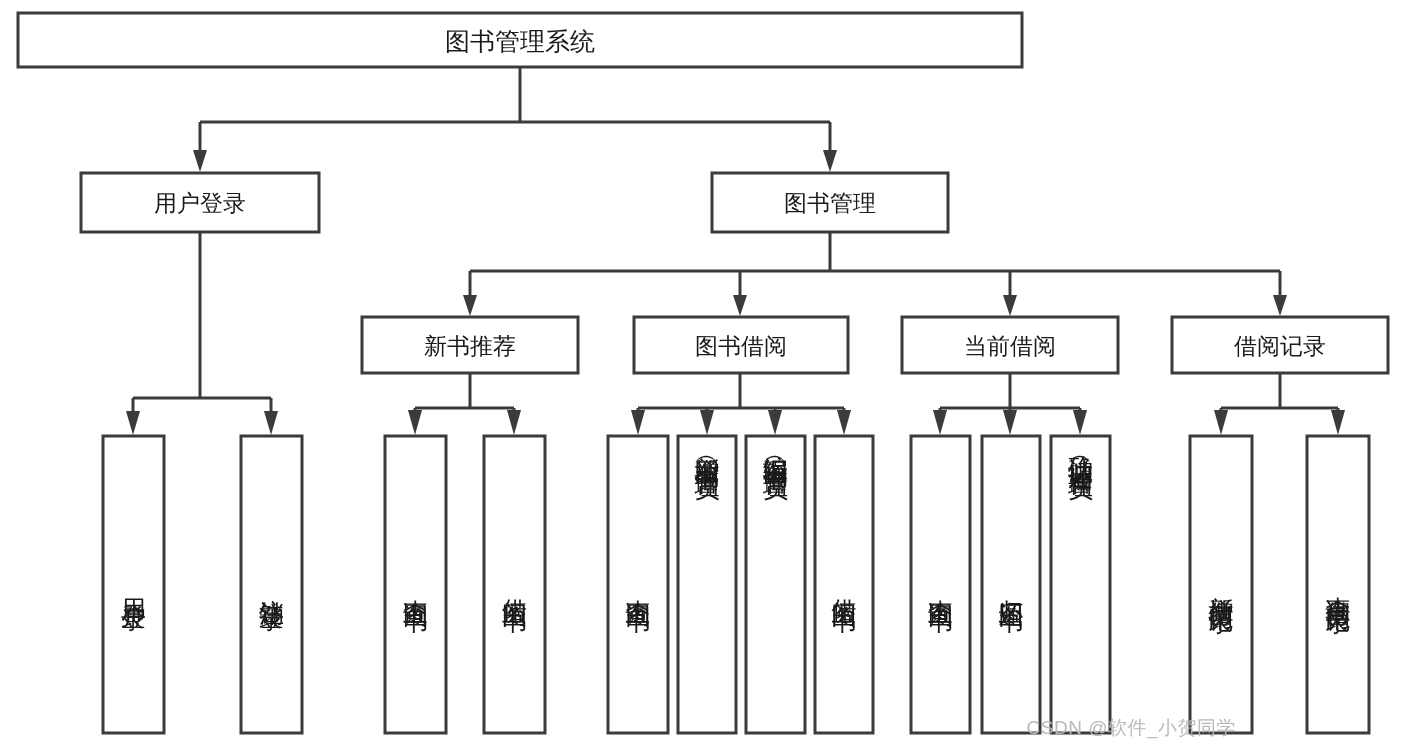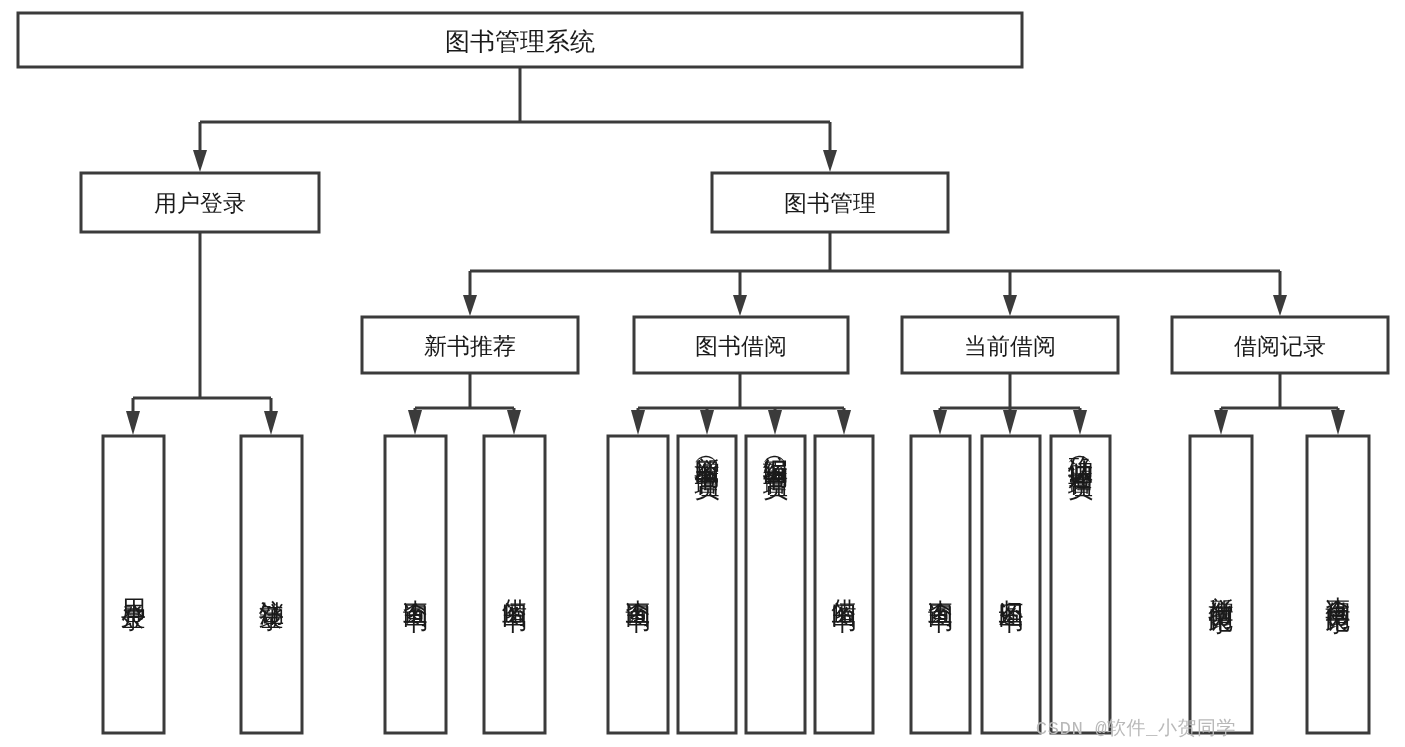--- a/index.html
+++ b/index.html
@@ -70,21 +70,21 @@
     font-size: 25px;
     line-height: 1.08;
     letter-spacing: 3px;
     color: #1a1a1a;
     white-space: nowrap;
   }
   .watermark {
     position: absolute;
     right: 8px;
     bottom: 6px;
-    font-family: Liberation Mono, monospace;
+    font-family: Liberation Sans, sans-serif;
     font-size: 19px;
     color: #b9b9b9;
     letter-spacing: 0.5px;
     white-space: nowrap;
     padding-left: 15px;
   }
 </style>
 </head>
 <body>
 

